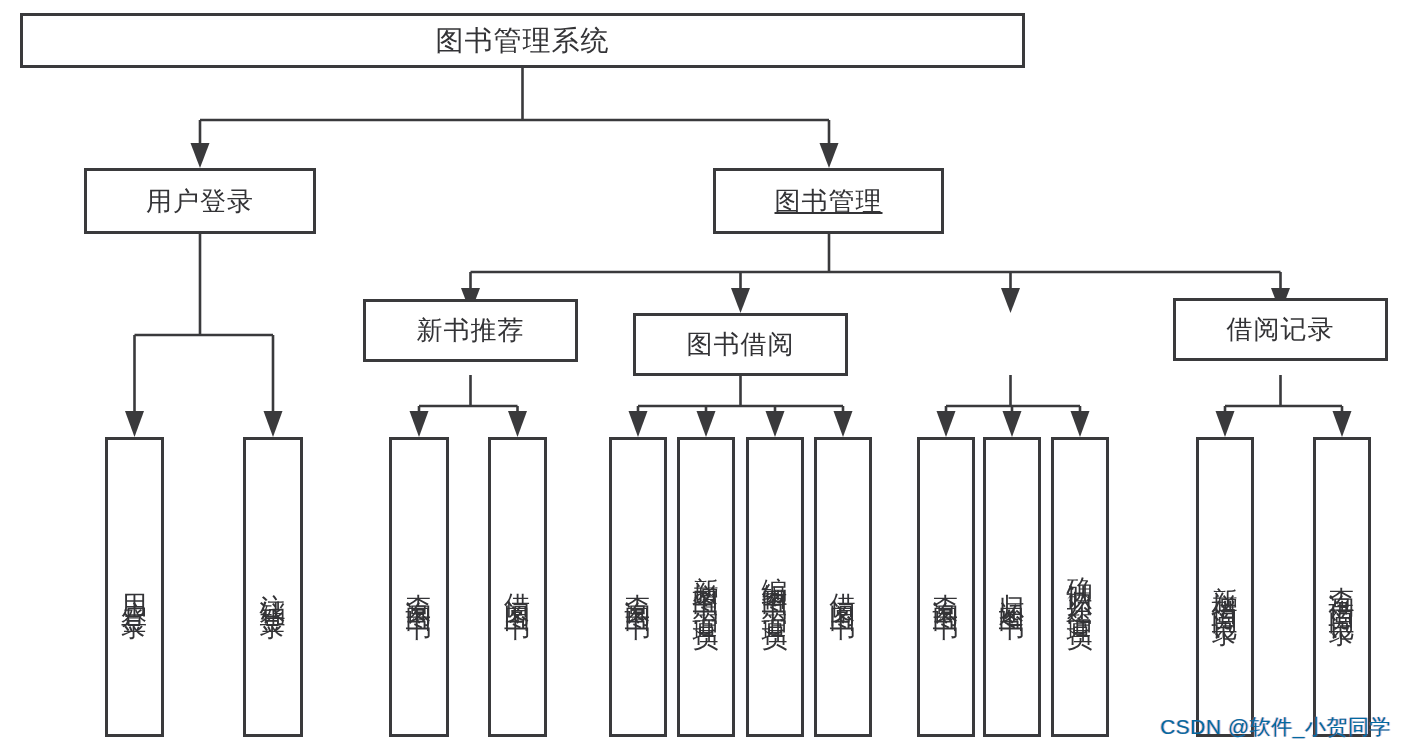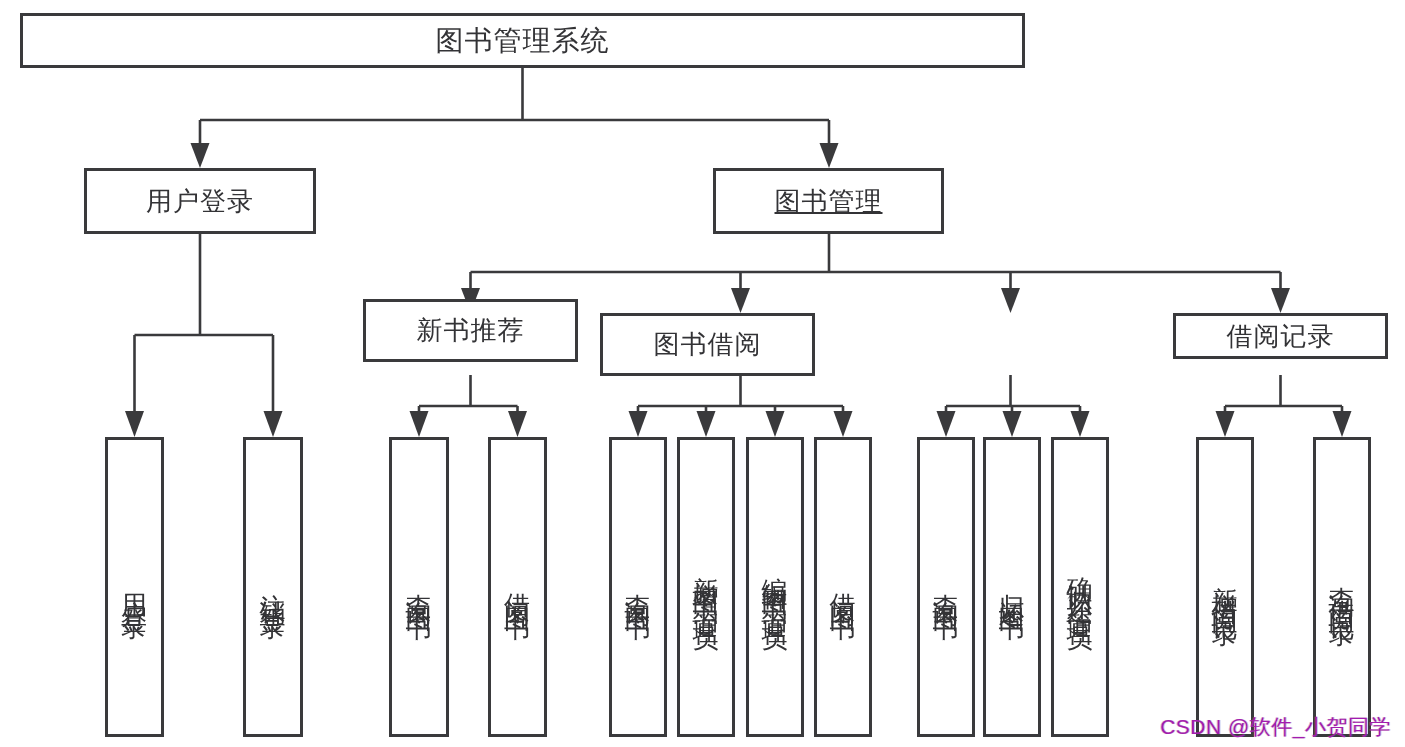--- a/index.html
+++ b/index.html
@@ -38,21 +38,21 @@
     text-orientation: mixed;
     letter-spacing: 7px;
     line-height: 1;
     white-space: nowrap;
   }
   .watermark {
     position: absolute;
     right: 14px;
     bottom: 6px;
     font-size: 21px;
-    color: #a21caf;
+    color: #0369a1;
     letter-spacing: 0.5px;
     text-shadow: -1px 0 0 rgba(214, 96, 90, 0.40), 1px 0 0 rgba(92, 116, 214, 0.40);
     z-index: 3;
     white-space: nowrap;
   }
 </style>
 </head>
 <body>
 
 <div id="stage">
@@ -107,24 +107,24 @@
   <div class="box level" style="left:84px; top:168px; width:232px; height:66px;">
     <span>用户登录</span>
   </div>
   <div class="box level" style="left:713px; top:168px; width:231px; height:66px;text-decoration:underline;">
     <span>图书管理</span>
   </div>
 
   <div class="box level" style="left:363px; top:299px; width:215px; height:63px;text-align:right;">
     <span>新书推荐</span>
   </div>
-  <div class="box level" style="left:600px; top:313px; width:215px; height:63px;">
+  <div class="box level" style="left:633px; top:313px; width:215px; height:63px;">
     <span>图书借阅</span>
   </div>
-  <div class="box level" style="left:1173px; top:313px; width:215px; height:46px;justify-content:center;">
+  <div class="box level" style="left:1173px; top:298px; width:215px; height:63px;justify-content:center;">
     <span>借阅记录</span>
   </div>
 
   <div class="box leaf" style="left:105px; top:437px; width:59px; height:300px;">
     <span class="vtext">用户登录</span>
   </div>
   <div class="box leaf" style="left:243px; top:437px; width:60px; height:300px;">
     <span class="vtext">注销登录</span>
   </div>
 

